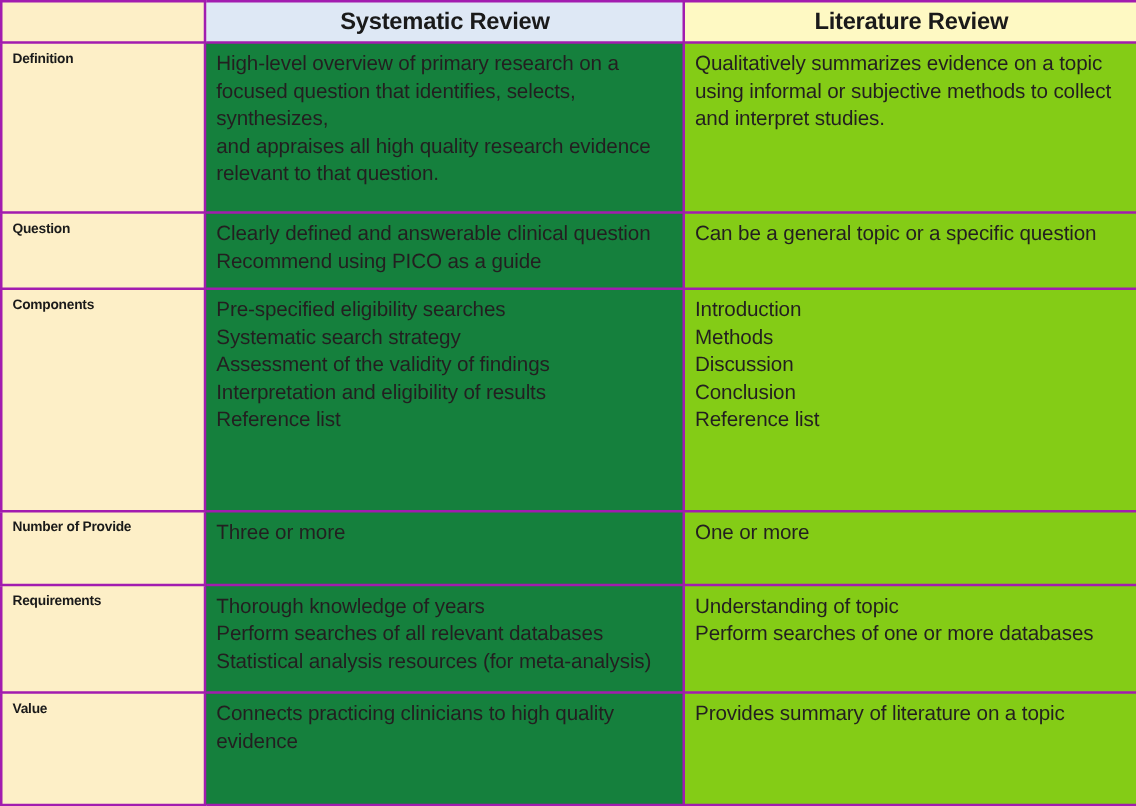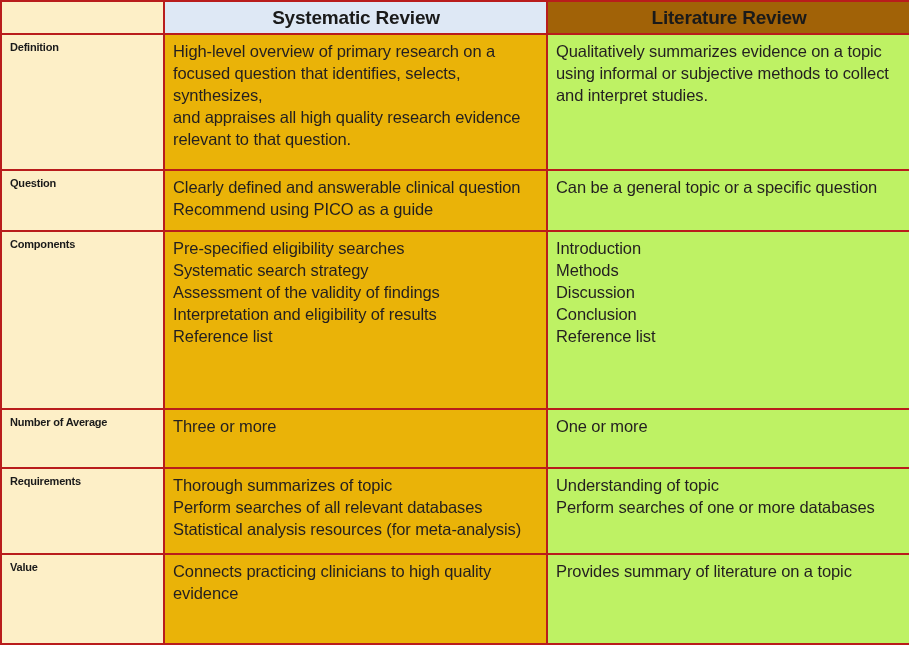--- a/index.html
+++ b/index.html
@@ -18,59 +18,59 @@
     height: 645px;
     box-sizing: border-box;
   }
   table.comparison {
     border-collapse: collapse;
     width: 909px;
     height: 645px;
     table-layout: fixed;
   }
   table.comparison td, table.comparison th {
-    border: 2px solid #b91c1c;
+    border: 2px solid #a21caf;
     vertical-align: top;
     padding: 5px 7px 3px 8px;
     box-sizing: border-box;
   }
   col.c-label { width: 163px; }
   col.c-sys   { width: 383px; }
   col.c-lit   { width: 363px; }
 
   
   .hdr-corner {
     background: #fdefc7;
   }
   .hdr-sys {
     background: #dee8f5;
   }
   .hdr-lit {
-    background: #a16207;
+    background: #fef9c3;
   }
   .hdr-text {
     font-weight: bold;
     font-size: 19px;
     text-align: center;
     color: #1a1a1a;
     letter-spacing: -0.2px;
     line-height: 1.1;
     display: block;
     padding-top: 1px;
   }
 
   
   td.label-cell {
     background: #fdefc7;
   }
   td.sys-cell {
-    background: #eab308;
+    background: #15803d;
   }
   td.lit-cell {
-    background: #bef264;
+    background: #84cc16;
   }
   .row-label {
     font-weight: bold;
     font-size: 11px;
     color: #1a1a1a;
     line-height: 1.28;
     letter-spacing: -0.2px;
     display: block;
   }
   .cell-lines {
@@ -177,42 +177,42 @@
             <span class="ln">Methods</span>
             <span class="ln">Discussion</span>
             <span class="ln">Conclusion</span>
             <span class="ln">Reference list</span>
           </span>
         </td>
       </tr>
 
       <tr class="r-4">
         <td class="label-cell">
-          <span class="row-label">Number of Average</span>
+          <span class="row-label">Number of Provide</span>
         </td>
         <td class="sys-cell">
           <span class="cell-lines">
             <span class="ln">Three or more</span>
           </span>
         </td>
         <td class="lit-cell">
           <span class="cell-lines">
             <span class="ln">One or more</span>
           </span>
         </td>
       </tr>
 
 
       <tr class="r-6">
         <td class="label-cell">
           <span class="row-label">Requirements</span>
         </td>
         <td class="sys-cell">
           <span class="cell-lines">
-            <span class="ln">Thorough summarizes of topic</span>
+            <span class="ln">Thorough knowledge of years</span>
             <span class="ln">Perform searches of all relevant databases</span>
             <span class="ln">Statistical analysis resources (for meta-analysis)</span>
           </span>
         </td>
         <td class="lit-cell">
           <span class="cell-lines">
             <span class="ln">Understanding of topic</span>
             <span class="ln">Perform searches of one or more databases</span>
           </span>
         </td>

